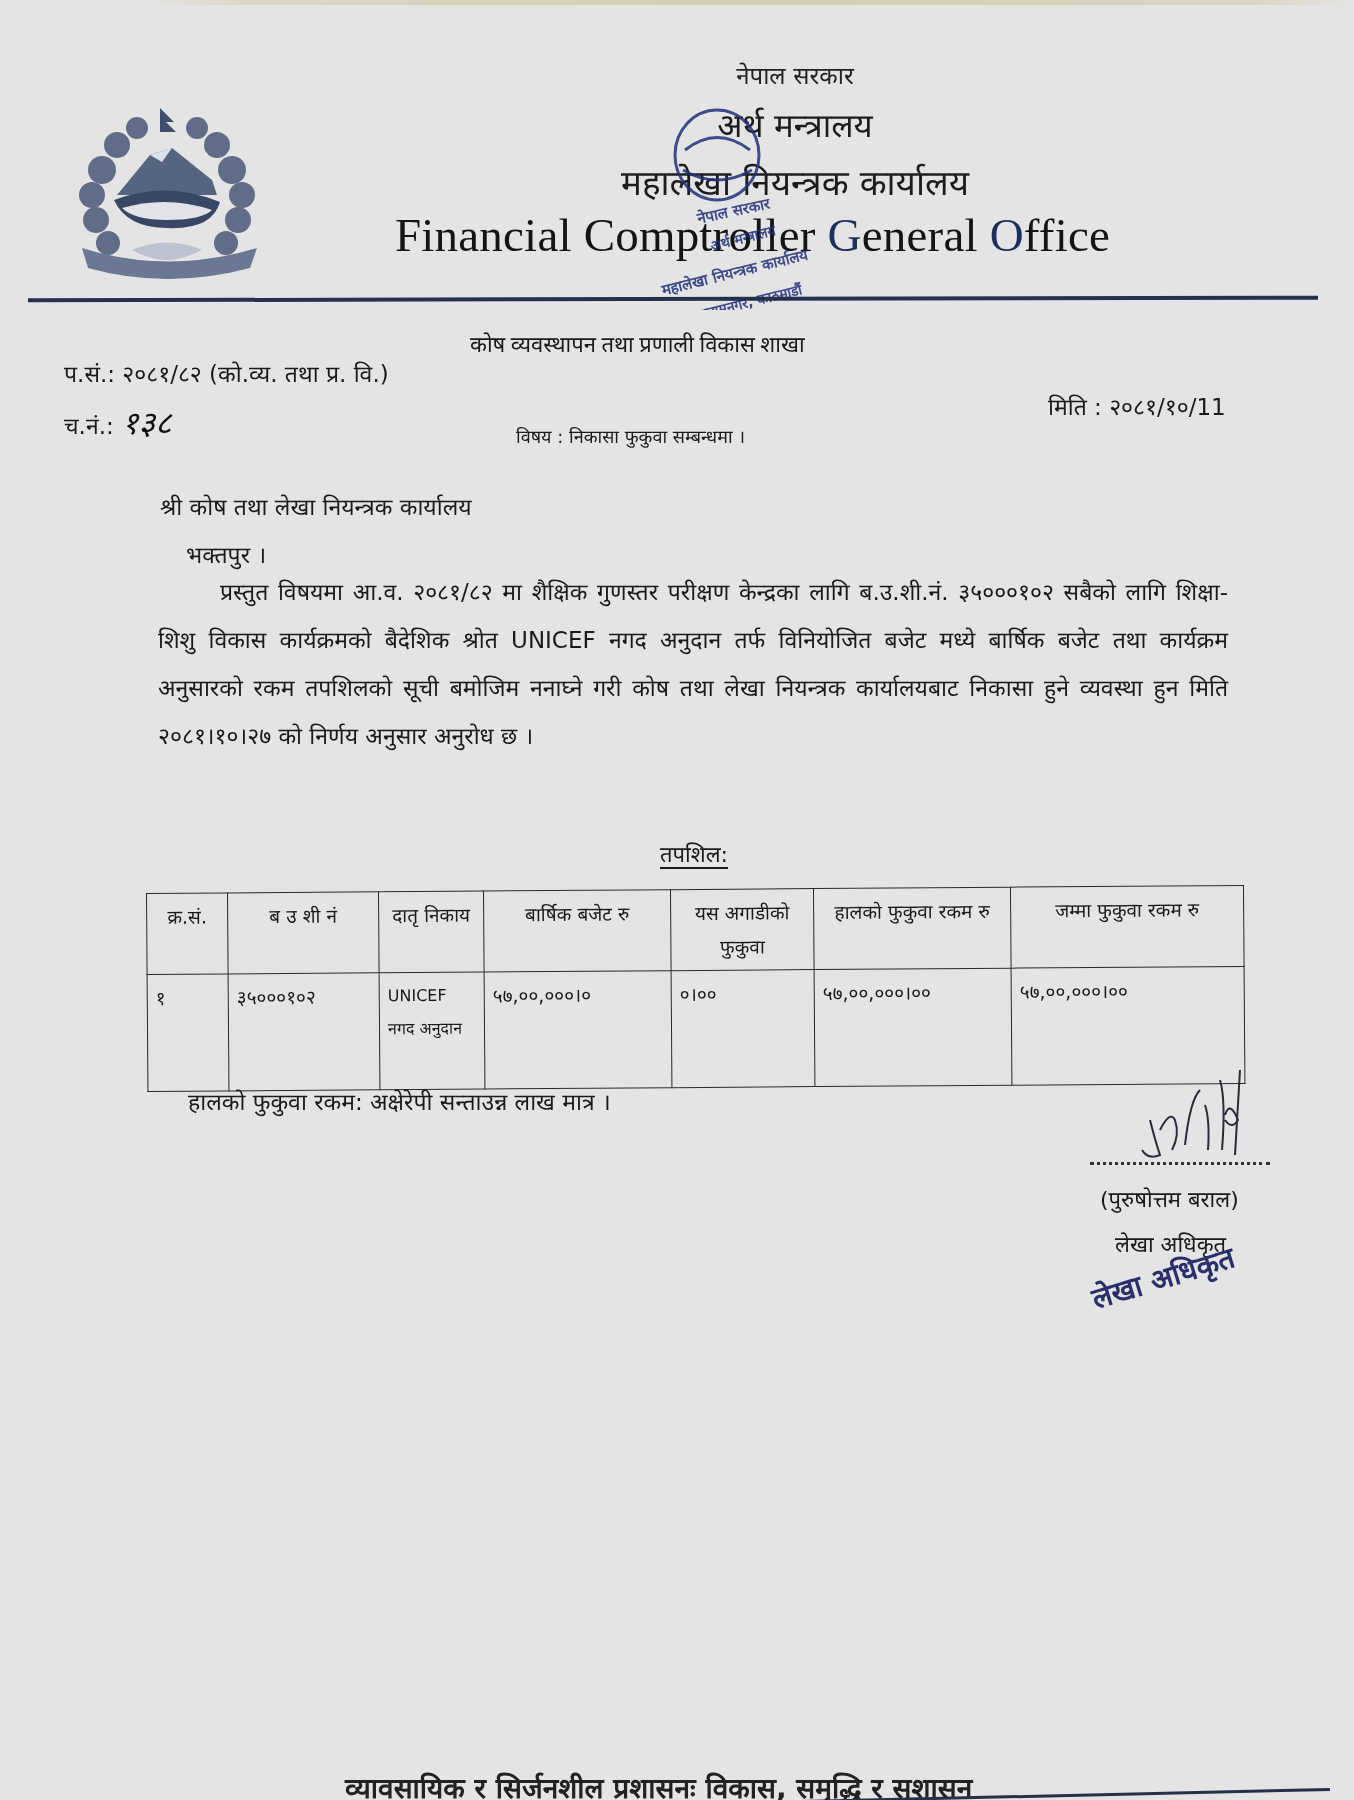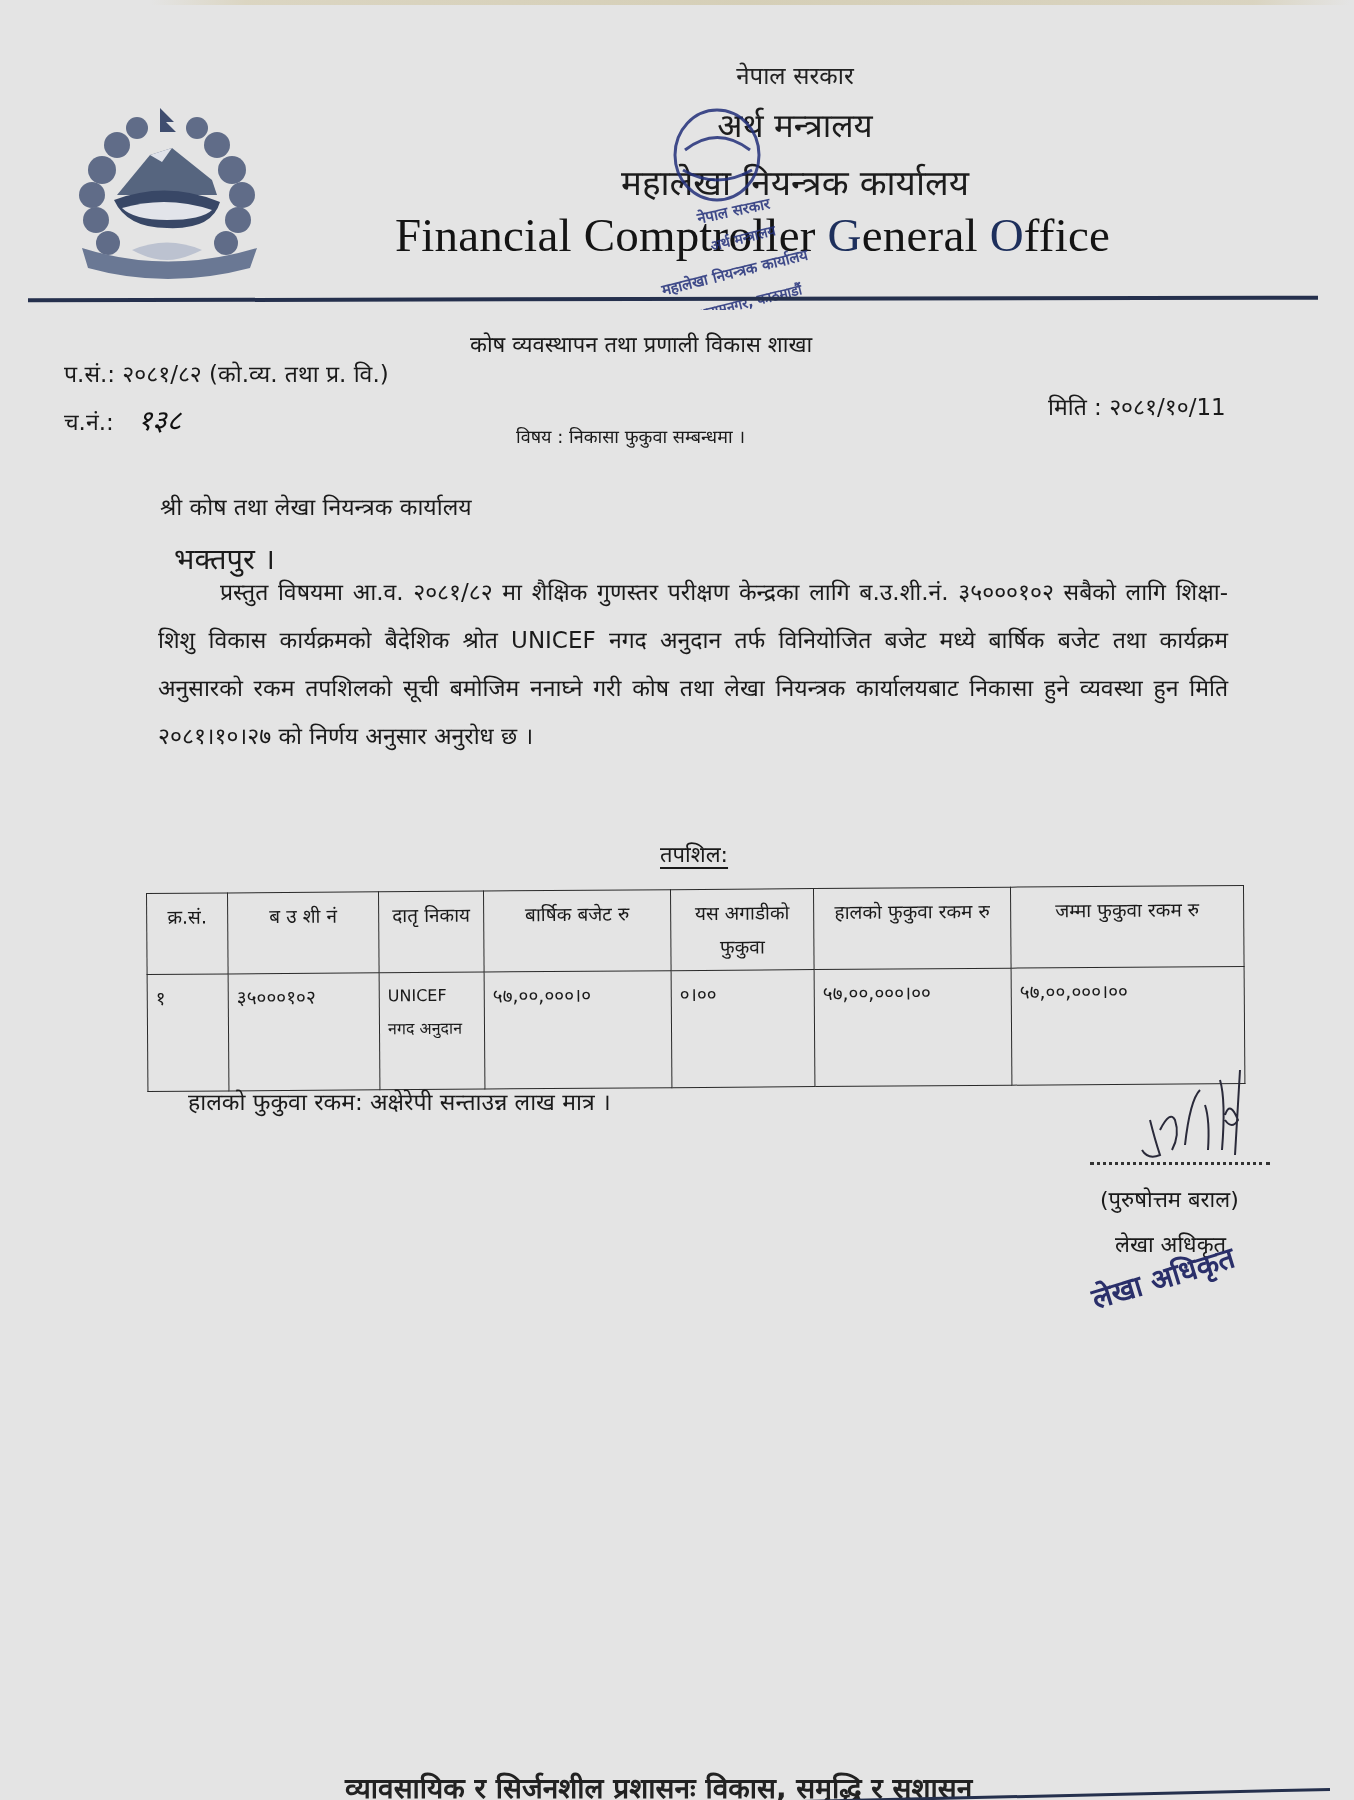--- a/index.html
+++ b/index.html
@@ -17,28 +17,28 @@
   .abs { position: absolute; }
   .emblem { position: absolute; left: 62px; top: 100px; width: 210px; height: 185px; }
   .hdr-line { position: absolute; left: 28px; top: 297px; width: 1290px; height: 4px; background: #25304d; transform: rotate(-0.12deg); }
   .hdr-center { position: absolute; left: 395px; width: 800px; text-align: center; }
   .gov { top: 58px; font-size: 24px; color: #222; }
   .ministry { top: 102px; font-size: 33px; color: #1c1c1c; }
   .office-np { top: 158px; font-size: 35px; color: #1c1c1c; }
   .office-en { position: absolute; left: 395px; top: 208px; font-family: Liberation Serif, serif; font-size: 47px; color: #141414; letter-spacing: .2px; }
   .office-en .g { color: #1d2f5c; }
   .stamp { position: absolute; left: 655px; top: 100px; width: 205px; height: 210px; }
-  .branch { left: 470px; top: 328px; font-size: 22px; }
+  .branch { left: 470px; top: 328px; font-size: 22px; font-family: Liberation Serif, serif; }
   .ref { left: 64px; top: 357px; font-size: 23px; }
   .chalani { left: 64px; top: 400px; font-size: 23px; }
-  .chalani .hand { font-family: "DejaVu Serif", serif; font-style: italic; font-size: 28px; color: #111; margin-left: 24px; }
+  .chalani .hand { font-family: "DejaVu Serif", serif; font-style: italic; font-size: 32px; color: #111; margin-left: 8px; }
   .date { left: 1048px; top: 390px; font-size: 23px; }
   .subject { left: 516px; top: 424px; font-size: 18px; text-underline-offset: 6px; }
   .addr1 { left: 160px; top: 490px; font-size: 23px; }
-  .addr2 { left: 174px; top: 538px; font-size: 29px; }
+  .addr2 { left: 186px; top: 538px; font-size: 23px; }
   .body-para { position: absolute; left: 158px; top: 568px; width: 1070px; font-size: 23px; line-height: 48px; text-align: justify; text-indent: 62px; }
   .tapasil-title { left: 660px; top: 838px; font-size: 22px; text-decoration: underline; text-underline-offset: 5px; }
   .tbl { position: absolute; left: 146px; top: 893px; border-collapse: collapse; transform: rotate(-0.42deg); transform-origin: left top; font-size: 19px; }
   .tbl td, .tbl th { border: 1.5px solid #2a2a2a; vertical-align: top; font-weight: normal; padding: 6px 8px; line-height: 34px; }
   .tbl th { text-align: center; height: 64px; }
   .tbl td { height: 104px; }
   .tbl .small { font-size: 16px; line-height: 33px; }
   .amount-words { left: 160px; top: 1085px; font-size: 23px; margin-left: 28px; }
   .sig { position: absolute; left: 1130px; top: 1060px; width: 140px; height: 110px; }
   .dotline { position: absolute; left: 1090px; top: 1162px; width: 180px; border-top: 3px dotted #333; }

